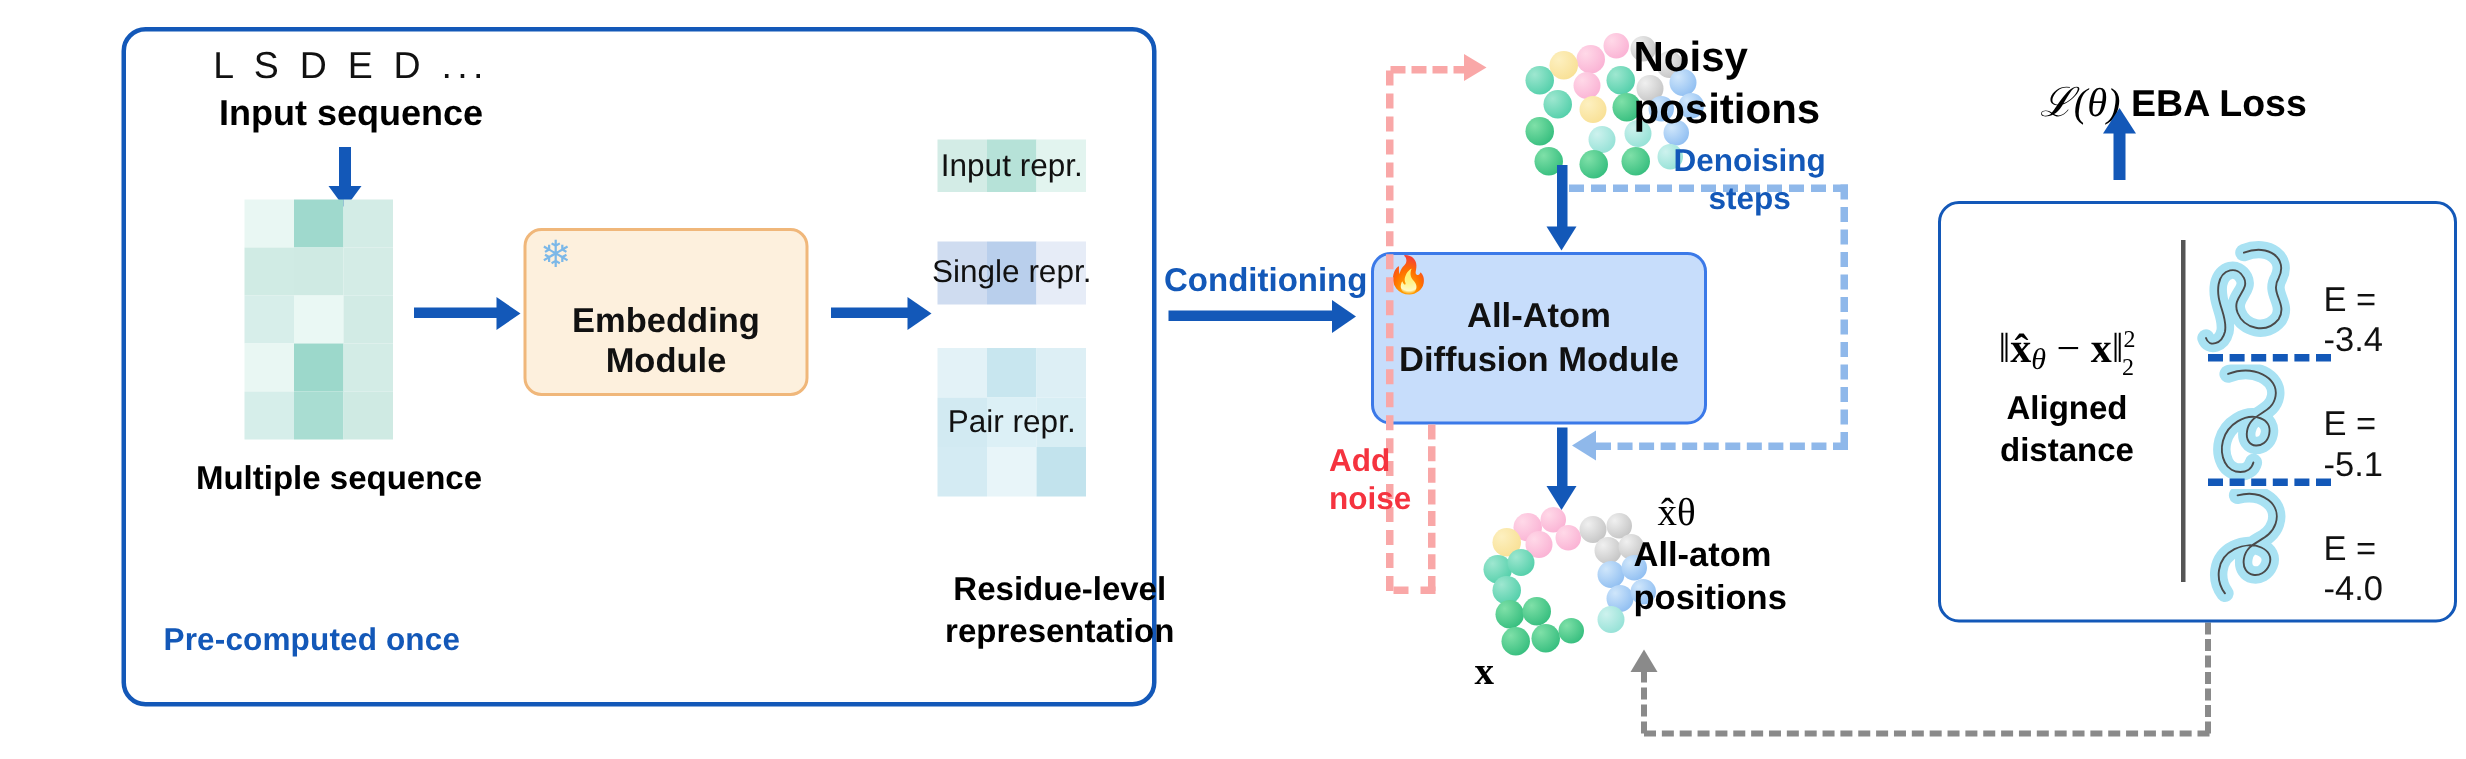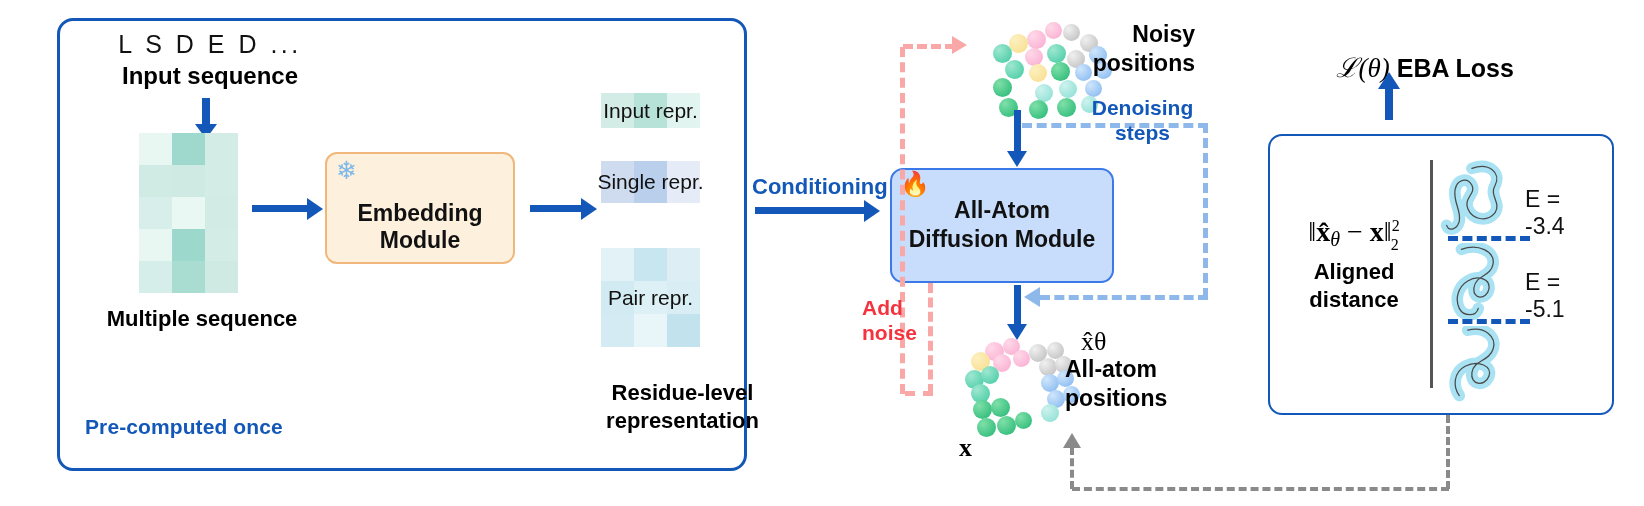--- a/index.html
+++ b/index.html
@@ -1,17 +1,17 @@
 <!DOCTYPE html>
 <html><head>
 <meta charset="utf-8">
 <style>
   html,body{margin:0;padding:0;background:#ffffff;}
   body{width:1644px;height:506px;overflow:hidden;font-family:"Liberation Sans",sans-serif;color:#000;}
-  #root{position:relative;width:1348px;height:506px;}
+  #root{position:relative;width:1348px;height:506px;margin-left:24px;}
   .abs{position:absolute;}
 
   
   .panel-left{
     left:57px;top:18px;width:690px;height:453px;
     border:3px solid #1358b8;border-radius:16px;background:#fff;box-sizing:border-box;
   }
   .precomp-label{
     left:85px;top:415px;font-size:21px;font-weight:bold;color:#1358b8;letter-spacing:.1px;text-align:center;
   }
@@ -45,21 +45,21 @@
   
   .arrow-h{height:7px;background:#1358b8;}
   .arrow-h:after{
     content:"";position:absolute;right:-15px;top:-7px;border-top:11px solid transparent;
     border-bottom:11px solid transparent;border-left:16px solid #1358b8;
   }
 
   
   .rep-input{left:601px;top:93px;width:99px;height:35px;}
   .rep-single{left:601px;top:161px;width:99px;height:42px;}
-  .rep-pair{left:601px;top:248px;width:99px;height:99px;}
+  .rep-pair{left:601px;top:232px;width:99px;height:99px;}
   .rep-grid{display:grid;}
   .rep-label{
     position:absolute;left:-20px;right:-20px;top:50%;transform:translateY(-50%);
     text-align:center;font-size:21px;color:#111;white-space:nowrap;
   }
   .residue-label{left:590px;top:379px;width:185px;text-align:center;font-size:22px;font-weight:bold;line-height:1.25;}
   .msa-label{left:77px;top:305px;width:250px;text-align:center;font-size:22px;font-weight:bold;line-height:1.25;}
 
   
   .cond-label{left:752px;top:174px;font-size:22px;font-weight:bold;color:#1358b8;}
@@ -68,21 +68,21 @@
     left:890px;top:168px;width:224px;height:115px;background:#c7ddfb;
     border:2.5px solid #3b79e8;border-radius:13px;box-sizing:border-box;
   }
   .diff-text{position:absolute;left:0;right:0;top:26px;text-align:center;font-size:23px;font-weight:bold;line-height:1.25;color:#111;}
   .fire{position:absolute;left:8px;top:2px;font-size:24px;line-height:1;}
 
   
   .cloud{position:absolute;}
   .atom{position:absolute;border-radius:50%;}
 
-  .noisy-label{left:1065px;top:20px;width:130px;text-align:right;font-size:23px;font-weight:bold;line-height:1.25;}
+  .noisy-label{left:1065px;top:20px;width:130px;text-align:left;font-size:28px;font-weight:bold;line-height:1.25;}
   .allatom-label{left:1065px;top:355px;width:140px;text-align:left;font-size:23px;font-weight:bold;line-height:1.25;}
   .xhat-sym{left:1081px;top:327px;font-size:26px;font-family:Liberation Serif, serif;}
   .x-sym{left:959px;top:433px;font-size:26px;font-weight:bold;font-family:"Liberation Serif",serif;}
 
   .denoise-label{left:1075px;top:95px;width:135px;text-align:center;font-size:21px;font-weight:bold;color:#1358b8;line-height:1.2;}
   .addnoise-label{left:862px;top:295px;width:70px;font-size:21px;font-weight:bold;color:#f5333f;line-height:1.2;}
 
   
   .arrow-v{width:7px;background:#1358b8;}
   .arrow-v:after{
@@ -318,16 +318,17 @@
           <path d="M20,6 C36,0 52,8 50,20 C48,32 34,30 32,42 C30,54 44,54 46,44 C48,34 36,30 26,36 C16,42 14,54 18,62 C22,70 34,70 36,62" fill="none" stroke="#4a4a4a" stroke-width="1.2" stroke-linecap="round" stroke-linejoin="round"></path>
         </svg>
         <span class="abs energy" style="left: 75px; top: 26px;">E = -5.1</span>
       </div>
       <div class="abs dashline" style="left: 1448px; top: 319px; width: 82px;"></div>
       <div class="abs" style="left: 1450px; top: 326px; width: 150px; height: 78px;">
         <svg width="66" height="78" viewBox="0 0 62 74" style="position: absolute; left: -10px; top: 0px;">
           <path d="M26,4 C42,0 54,10 50,22 C46,34 32,32 30,44 C28,56 42,58 46,48 C50,38 36,32 24,38 C12,44 12,58 18,66" fill="none" stroke="#a9e2f3" stroke-width="11" stroke-linecap="round" stroke-linejoin="round"></path>
           <path d="M26,4 C42,0 54,10 50,22 C46,34 32,32 30,44 C28,56 42,58 46,48 C50,38 36,32 24,38 C12,44 12,58 18,66" fill="none" stroke="#4a4a4a" stroke-width="1.2" stroke-linecap="round" stroke-linejoin="round"></path>
         </svg>
+        <span class="abs energy" style="left: 75px; top: 26px;">E = -4.0</span>
       </div>
     </div>
 
 </div>
 
 </body></html>

